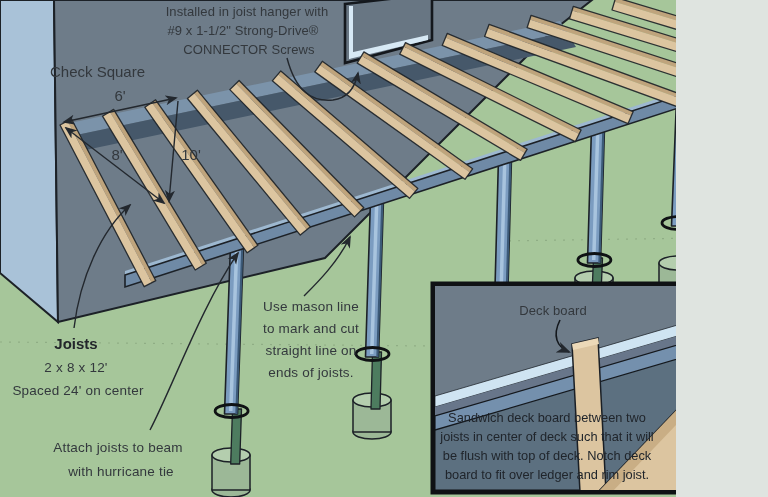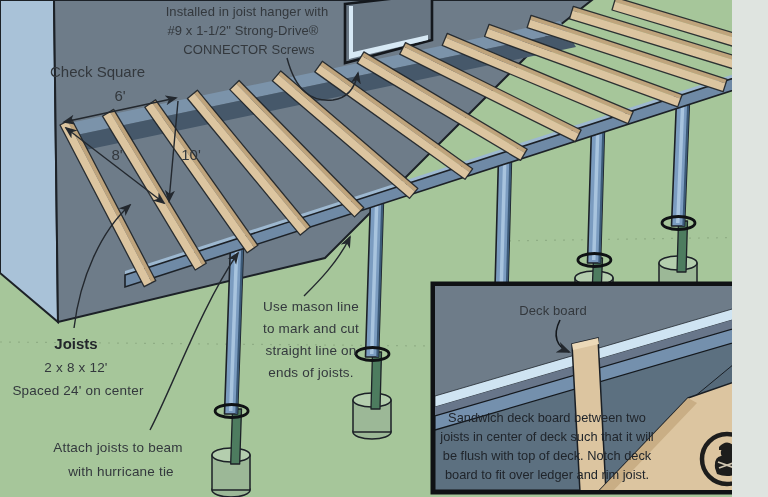--- a/index.html
+++ b/index.html
@@ -1,17 +1,17 @@
 <!DOCTYPE html>
 <html><head>
 <meta charset="utf-8">
 <style>
   html,body{margin:0;padding:0;background:#dfe4e0;}
   .stage{
-    width:732px;height:497px;position:relative;overflow:hidden;
+    width:676px;height:497px;position:relative;overflow:hidden;
     font-family:"Liberation Sans","DejaVu Sans",sans-serif;
     text-align:center;
   }
   svg{display:block;}
   text{
     font-family:"Liberation Sans","DejaVu Sans",sans-serif;
     fill:#33383d;
   }
   .ann{font-size:13.5px;letter-spacing:.2px;}
   .ann-sm{font-size:13px;letter-spacing:.1px;}

